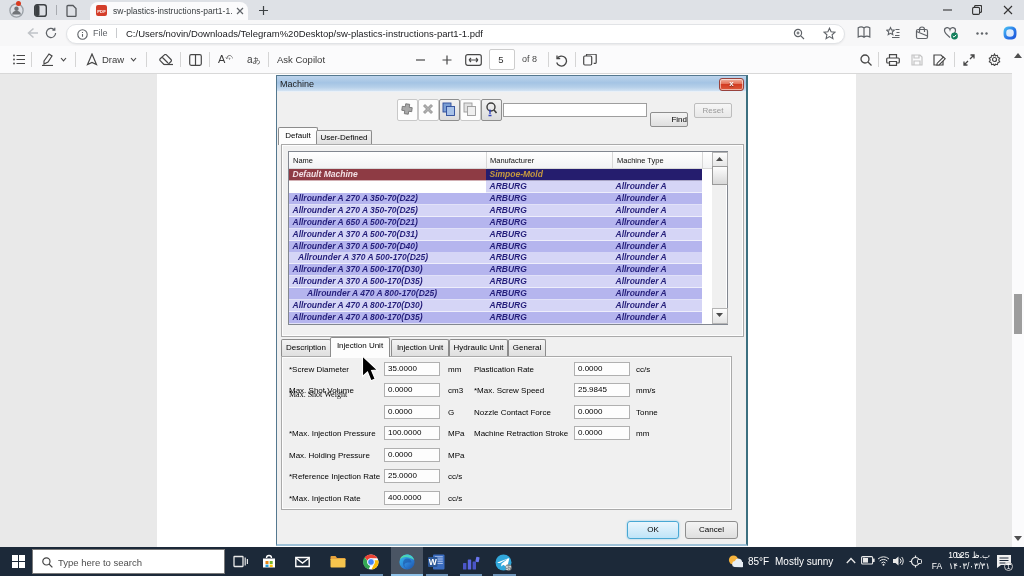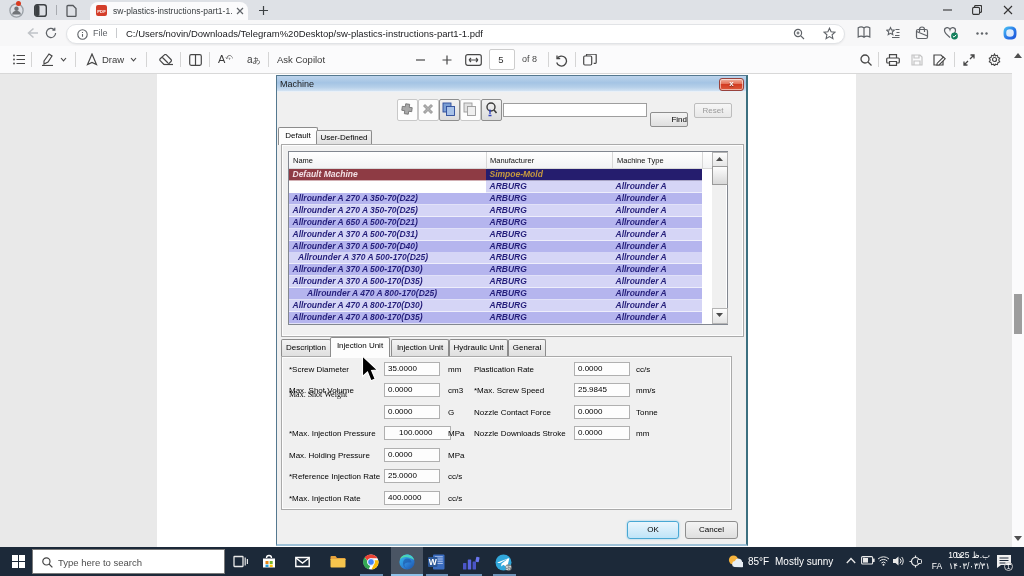--- a/index.html
+++ b/index.html
@@ -366,23 +366,23 @@
         <div style="position:absolute;font-size:8px;color:#000;line-height:10px;white-space:nowrap;left:197px;top:30px;">*Max. Screw Speed</div>
         <div style="position:absolute;width:51px;height:12px;background:#fdfdfd;border:1px solid #b0b0b0;font-size:8px;line-height:12px;padding-left:3px;color:#000;left:297px;top:27px;">25.9845</div>
         <div style="position:absolute;font-size:8px;color:#000;line-height:10px;white-space:nowrap;left:359px;top:30px;">mm/s</div>
       <div style="position:absolute;font-size:8px;color:#000;line-height:10px;white-space:nowrap;left:12px;top:34px;font-family:Liberation Serif, serif;">Max. Shot Weight</div>
         <div style="position:absolute;width:51px;height:12px;background:#fdfdfd;border:1px solid #b0b0b0;font-size:8px;line-height:12px;padding-left:3px;color:#000;left:107px;top:48.5px;">0.0000</div>
         <div style="position:absolute;font-size:8px;color:#000;line-height:10px;white-space:nowrap;left:171px;top:51.5px;">G</div>
         <div style="position:absolute;font-size:8px;color:#000;line-height:10px;white-space:nowrap;left:197px;top:51.5px;">Nozzle Contact Force</div>
         <div style="position:absolute;width:51px;height:12px;background:#fdfdfd;border:1px solid #b0b0b0;font-size:8px;line-height:12px;padding-left:3px;color:#000;left:297px;top:48.5px;">0.0000</div>
         <div style="position:absolute;font-size:8px;color:#000;line-height:10px;white-space:nowrap;left:359px;top:51.5px;">Tonne</div>
       <div style="position:absolute;font-size:8px;color:#000;line-height:10px;white-space:nowrap;left:12px;top:72.5px;">*Max. Injection Pressure</div>
-        <div style="position:absolute;width:51px;height:12px;background:#fdfdfd;border:1px solid #b0b0b0;font-size:8px;line-height:12px;padding-left:14px;color:#000;left:107px;top:69.5px;">100.0000</div>
+        <div style="position:absolute;width:51px;height:12px;background:#fdfdfd;border:1px solid #b0b0b0;font-size:8px;line-height:12px;padding-left:3px;color:#000;left:107px;top:69.5px;">100.0000</div>
         <div style="position:absolute;font-size:8px;color:#000;line-height:10px;white-space:nowrap;left:171px;top:72.5px;">MPa</div>
-        <div style="position:absolute;font-size:8px;color:#000;line-height:10px;white-space:nowrap;left:197px;top:72.5px;">Nozzle Downloads Stroke</div>
+        <div style="position:absolute;font-size:8px;color:#000;line-height:10px;white-space:nowrap;left:197px;top:72.5px;">Machine Retraction Stroke</div>
         <div style="position:absolute;width:51px;height:12px;background:#fdfdfd;border:1px solid #b0b0b0;font-size:8px;line-height:12px;padding-left:3px;color:#000;left:297px;top:69.5px;">0.0000</div>
         <div style="position:absolute;font-size:8px;color:#000;line-height:10px;white-space:nowrap;left:359px;top:72.5px;">mm</div>
       <div style="position:absolute;font-size:8px;color:#000;line-height:10px;white-space:nowrap;left:12px;top:94.5px;">Max. Holding Pressure</div>
         <div style="position:absolute;width:51px;height:12px;background:#fdfdfd;border:1px solid #b0b0b0;font-size:8px;line-height:12px;padding-left:3px;color:#000;left:107px;top:91.5px;">0.0000</div>
         <div style="position:absolute;font-size:8px;color:#000;line-height:10px;white-space:nowrap;left:171px;top:94.5px;">MPa</div>
       <div style="position:absolute;font-size:8px;color:#000;line-height:10px;white-space:nowrap;left:12px;top:116px;">*Reference Injection Rate</div>
         <div style="position:absolute;width:51px;height:12px;background:#fdfdfd;border:1px solid #b0b0b0;font-size:8px;line-height:12px;padding-left:3px;color:#000;left:107px;top:113px;">25.0000</div>
         <div style="position:absolute;font-size:8px;color:#000;line-height:10px;white-space:nowrap;left:171px;top:116px;">cc/s</div>
       <div style="position:absolute;font-size:8px;color:#000;line-height:10px;white-space:nowrap;left:12px;top:137.5px;">*Max. Injection Rate</div>
         <div style="position:absolute;width:51px;height:12px;background:#fdfdfd;border:1px solid #b0b0b0;font-size:8px;line-height:12px;padding-left:3px;color:#000;left:107px;top:134.5px;">400.0000</div>

